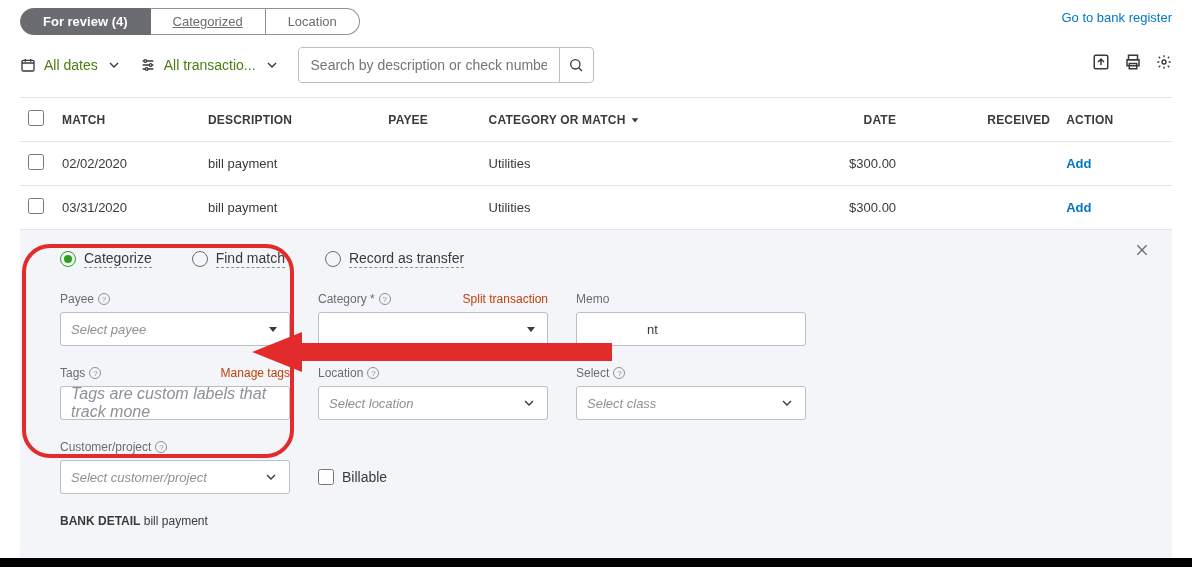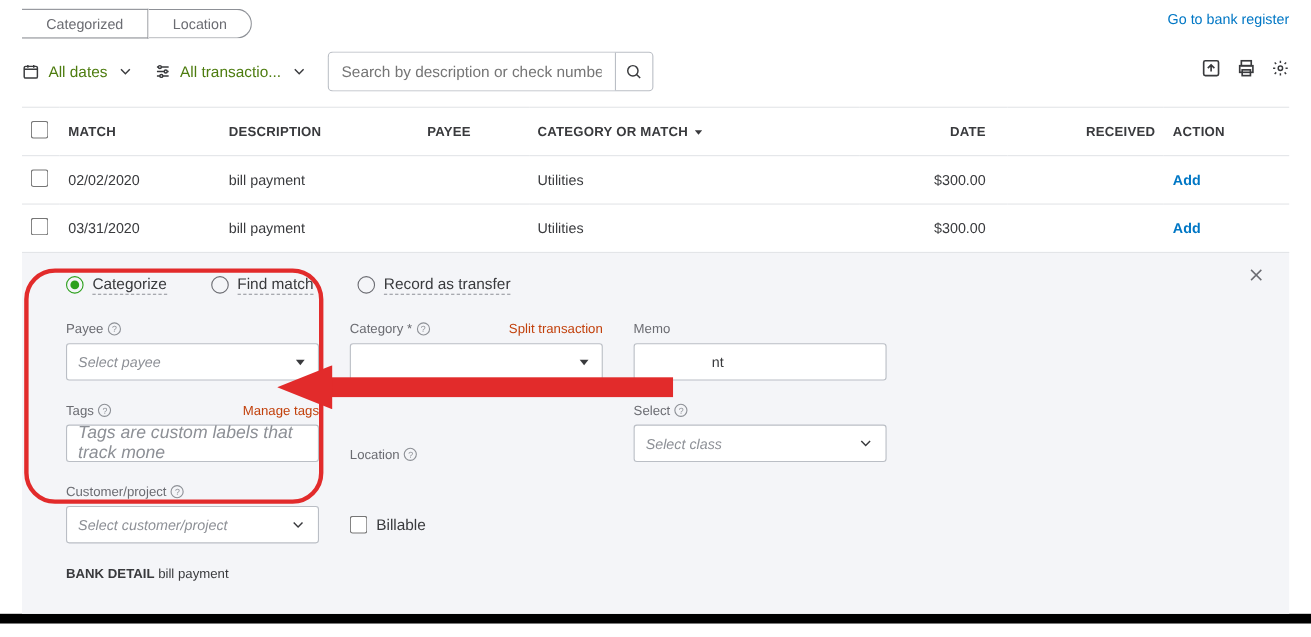--- a/index.html
+++ b/index.html
@@ -4,21 +4,21 @@
 <style>
   * { box-sizing: border-box; margin: 0; padding: 0; }
   body { font-family: -apple-system, BlinkMacSystemFont, "Segoe UI", Arial, sans-serif; font-size: 14px; color: #393a3d; background: #fff; width: 1192px; }
   .container { padding: 0 20px; }
 
   
   .tabs { display: flex; margin: 8px 0 12px 0; }
   .tab { border: 1px solid #8d9096; padding: 5px 22px; font-size: 13px; cursor: pointer; background: #fff; color: #6b6c72; }
   .tab.first { border-radius: 16px 0 0 16px; }
   .tab.last { border-radius: 0 16px 16px 0; border-left: none; }
-  .tab.middle { border-left: none; }
+  .tab.middle { border-left: none; text-decoration: underline; }
   .tab.active { background: #6b6c72; color: #fff; border-color: #6b6c72; font-weight: 600; }
 
   
   .filter-row { display: flex; align-items: center; gap: 18px; margin-bottom: 14px; position: relative; }
   .filter-chip { display: inline-flex; align-items: center; gap: 8px; cursor: pointer; color: #4d7c0f; }
   .filter-chip svg { width: 16px; height: 16px; }
   .chev-down { width: 12px; height: 12px; }
   .search-wrap { display: flex; border: 1px solid #babec5; border-radius: 4px; height: 36px; }
   .search-wrap input { border: none; outline: none; padding: 0 12px; width: 260px; font-size: 14px; border-radius: 4px 0 0 4px; }
   .search-btn { width: 34px; border-left: 1px solid #babec5; display: flex; align-items: center; justify-content: center; }
@@ -68,20 +68,21 @@
   .highlight-box { position: absolute; border: 4px solid #e22b2b; border-radius: 28px; pointer-events: none; }
 
   .taskbar { height: 9px; background: #000; width: 100%; }
 </style>
 </head>
 <body>
 
 <div class="container">
 
   <div class="tabs">
+    <div class="tab first active">For review (4)</div>
     <div class="tab middle">Categorized</div>
     <div class="tab last">Location</div>
   </div>
 
   <div class="filter-row">
     <div class="right-links">
       <a class="link">Go to bank register</a>
     </div>
 
     <div class="filter-chip">
@@ -244,20 +245,26 @@
         <div class="text-box">
           <span class="ph" style="font-size:16px">Tags are custom labels that track mone</span>
         </div>
       </div>
 
       <div class="field" style="width:230px">
         <div class="field-label">
           <span>Location</span>
           <span class="help-icon">?</span>
         </div>
+        <div class="select-box">
+          <span class="ph">Select location</span>
+          <svg width="16" height="16" viewBox="0 0 24 24" fill="none" stroke="#393a3d" stroke-width="2">
+              <path d="M6 9l6 6 6-6"></path>
+            </svg>
+        </div>
       </div>
 
       <div class="field" style="width:230px">
         <div class="field-label">
           <span>Select</span>
           <span class="help-icon">?</span>
         </div>
         <div class="select-box">
           <span class="ph">Select class</span>
           <svg width="16" height="16" viewBox="0 0 24 24" fill="none" stroke="#393a3d" stroke-width="2">

